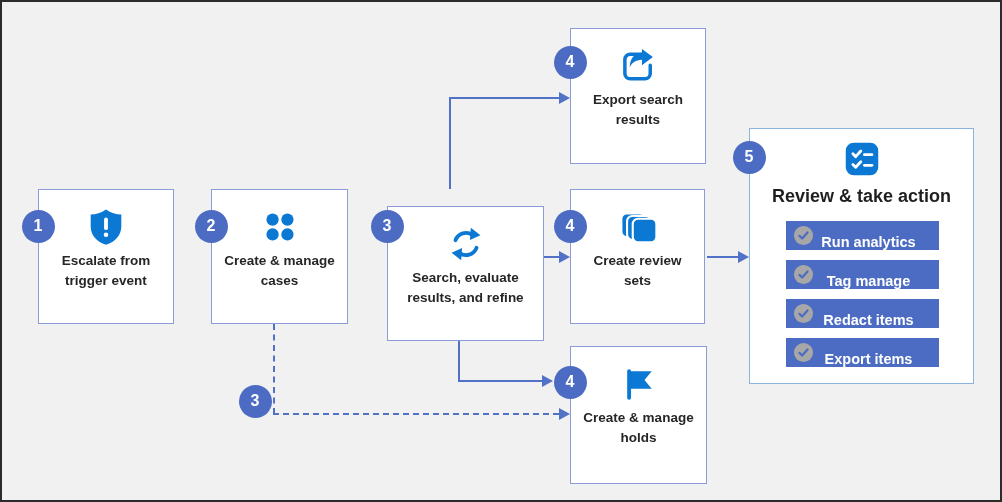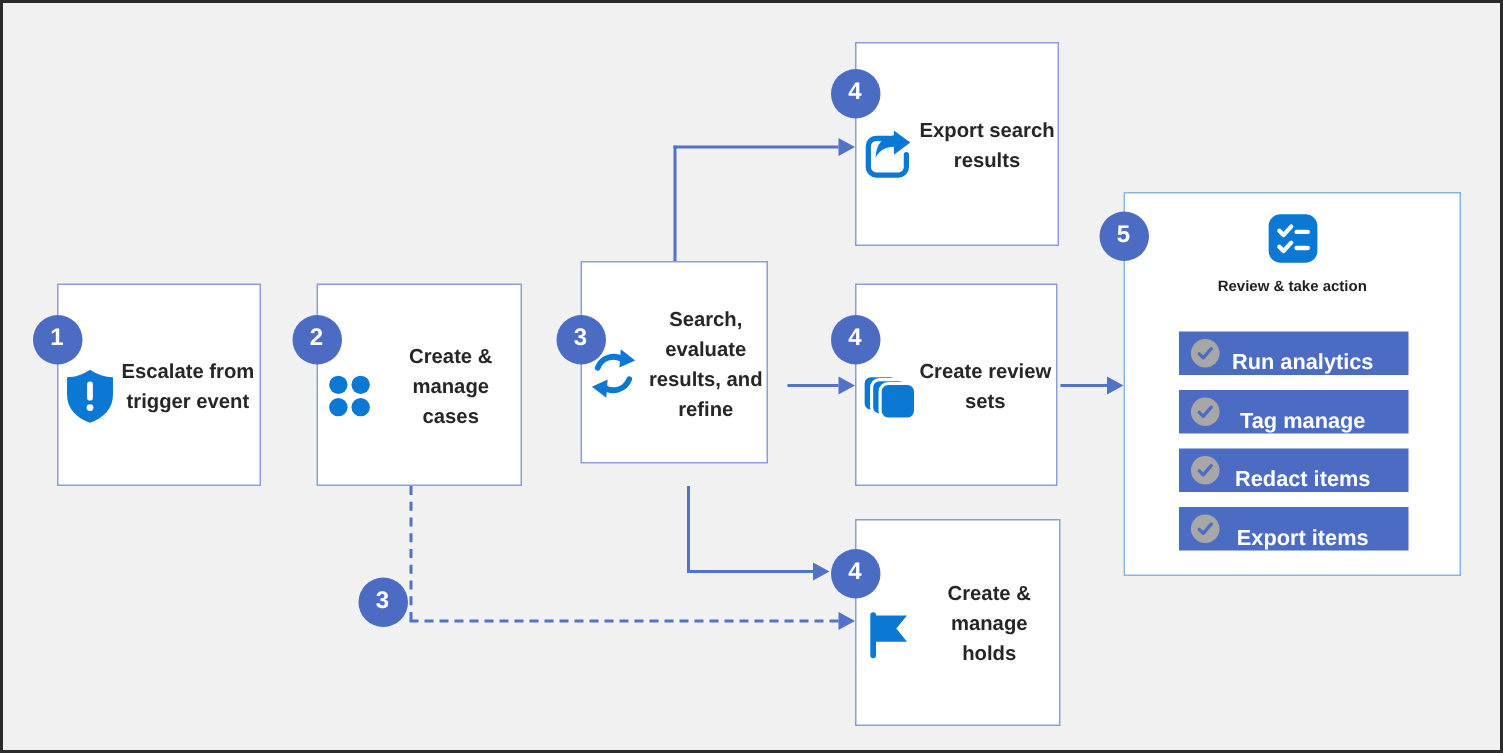--- a/index.html
+++ b/index.html
@@ -14,21 +14,21 @@
     --bg:#f1f1f1;
   }
   html,body{margin:0;padding:0;background:#fff;}
   .canvas{
     position:relative;width:1002px;height:502px;box-sizing:border-box;
     background:var(--bg);border:2px solid #2b2b2b;overflow:hidden;
     font-family:"Liberation Sans",sans-serif;color:var(--text);
   }
   .box{
     position:absolute;background:#fff;border:1px solid var(--box_border);
-    box-sizing:border-box;display:flex;flex-direction:row;align-items:center;
+    box-sizing:border-box;display:flex;flex-direction:column;align-items:center;
     z-index:2;
   }
   .box-icon{margin-top:15px;height:44px;display:flex;align-items:center;justify-content:center;}
   .box-icon svg{width:42px;height:42px;}
   .box-label{
     margin-top:2px;font-weight:bold;font-size:13.5px;line-height:20px;
     text-align:center;white-space:pre-line;color:var(--text);
   }
   .badge{
     position:absolute;width:33px;height:33px;border-radius:50%;
@@ -44,21 +44,21 @@
     border-left:11px solid var(--line);
   }
   .panel{
     position:absolute;left:747px;top:126px;width:225px;height:256px;
     background:#fff;border:1px solid var(--panel_border);box-sizing:border-box;z-index:2;
   }
   .panel-icon{position:absolute;top:11px;left:50%;transform:translateX(-50%);}
   .panel-icon svg{width:38px;height:38px;}
   .panel-title{
     position:absolute;top:57px;left:0;width:100%;text-align:center;
-    font-size:10px;font-weight:bold;color:#1f1f1f;
+    font-size:18px;font-weight:bold;color:#1f1f1f;
   }
   .action-btn{
     position:absolute;left:36px;width:153px;height:29px;background:var(--button);
     color:#fff;font-size:14.5px;font-weight:600;display:flex;align-items:flex-end;
     justify-content:center;padding-left:12px;box-sizing:border-box;
   }
   .check-badge{position:absolute;left:7px;top:4px;width:21px;height:21px;}
   .check-badge svg{width:21px;height:21px;display:block;}
 </style>
 </head>
@@ -102,21 +102,21 @@
           <circle cx="15.5" cy="15.5" r="7"></circle>
           <circle cx="32.5" cy="15.5" r="7"></circle>
           <circle cx="15.5" cy="32.5" r="7"></circle>
           <circle cx="32.5" cy="32.5" r="7"></circle>
         </svg>
       </div>
     <div class="box-label">Create &amp; manage
 cases</div>
   </div>
 
-  <div class="box" style="left:385px;top:172px;width:125px;height:135px">
+  <div class="box" style="left:385px;top:204px;width:157px;height:135px">
     <div class="box-icon">
         <svg viewBox="0 0 48 48">
           <g fill="none" stroke="#0b78d4" stroke-width="4.4" stroke-linecap="round">
             <path d="M12 19.6 A13 13 0 0 1 31.5 13.6"></path>
             <path d="M36 28.4 A13 13 0 0 1 16.5 34.4"></path>
           </g>
           <g fill="#0b78d4">
             <polygon points="29.5,5.5 40.5,14 28.5,19.5"></polygon>
             <polygon points="18.5,42.5 7.5,34 19.5,28.5"></polygon>
           </g>

